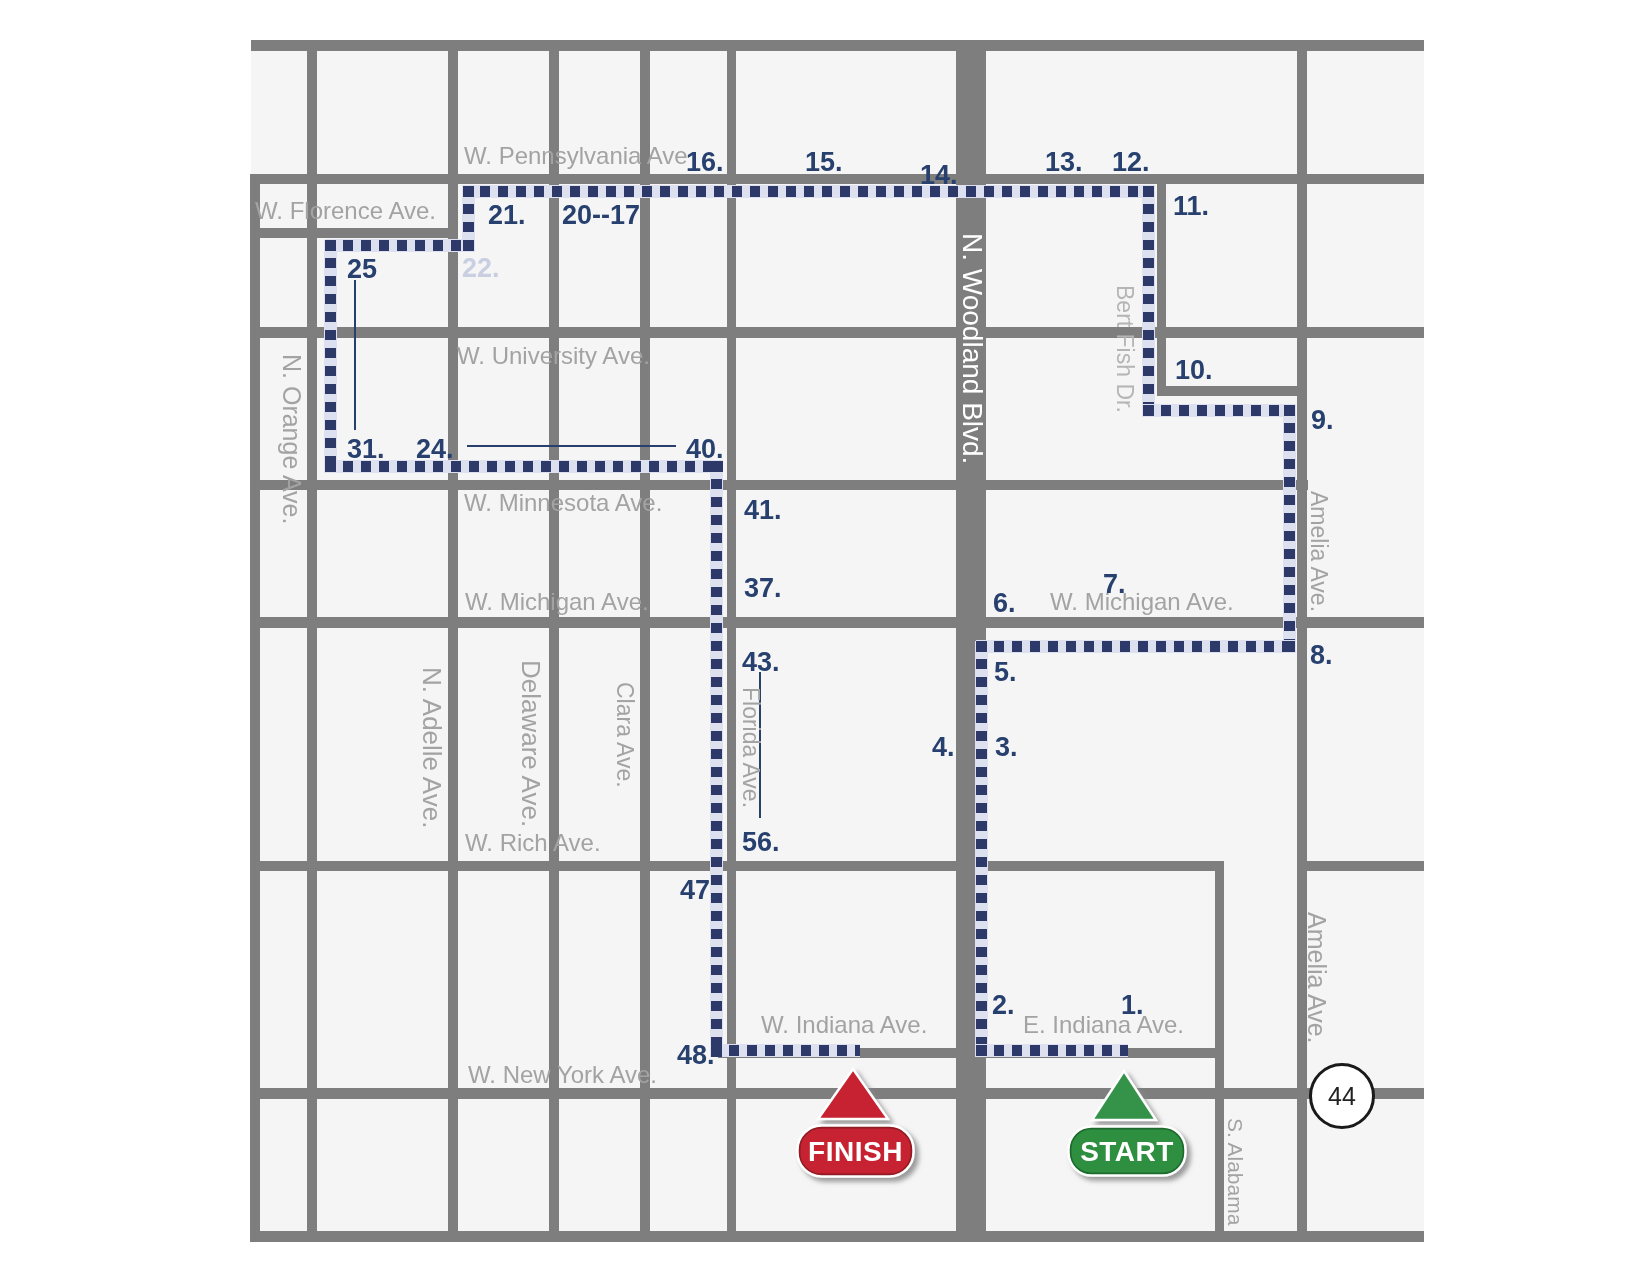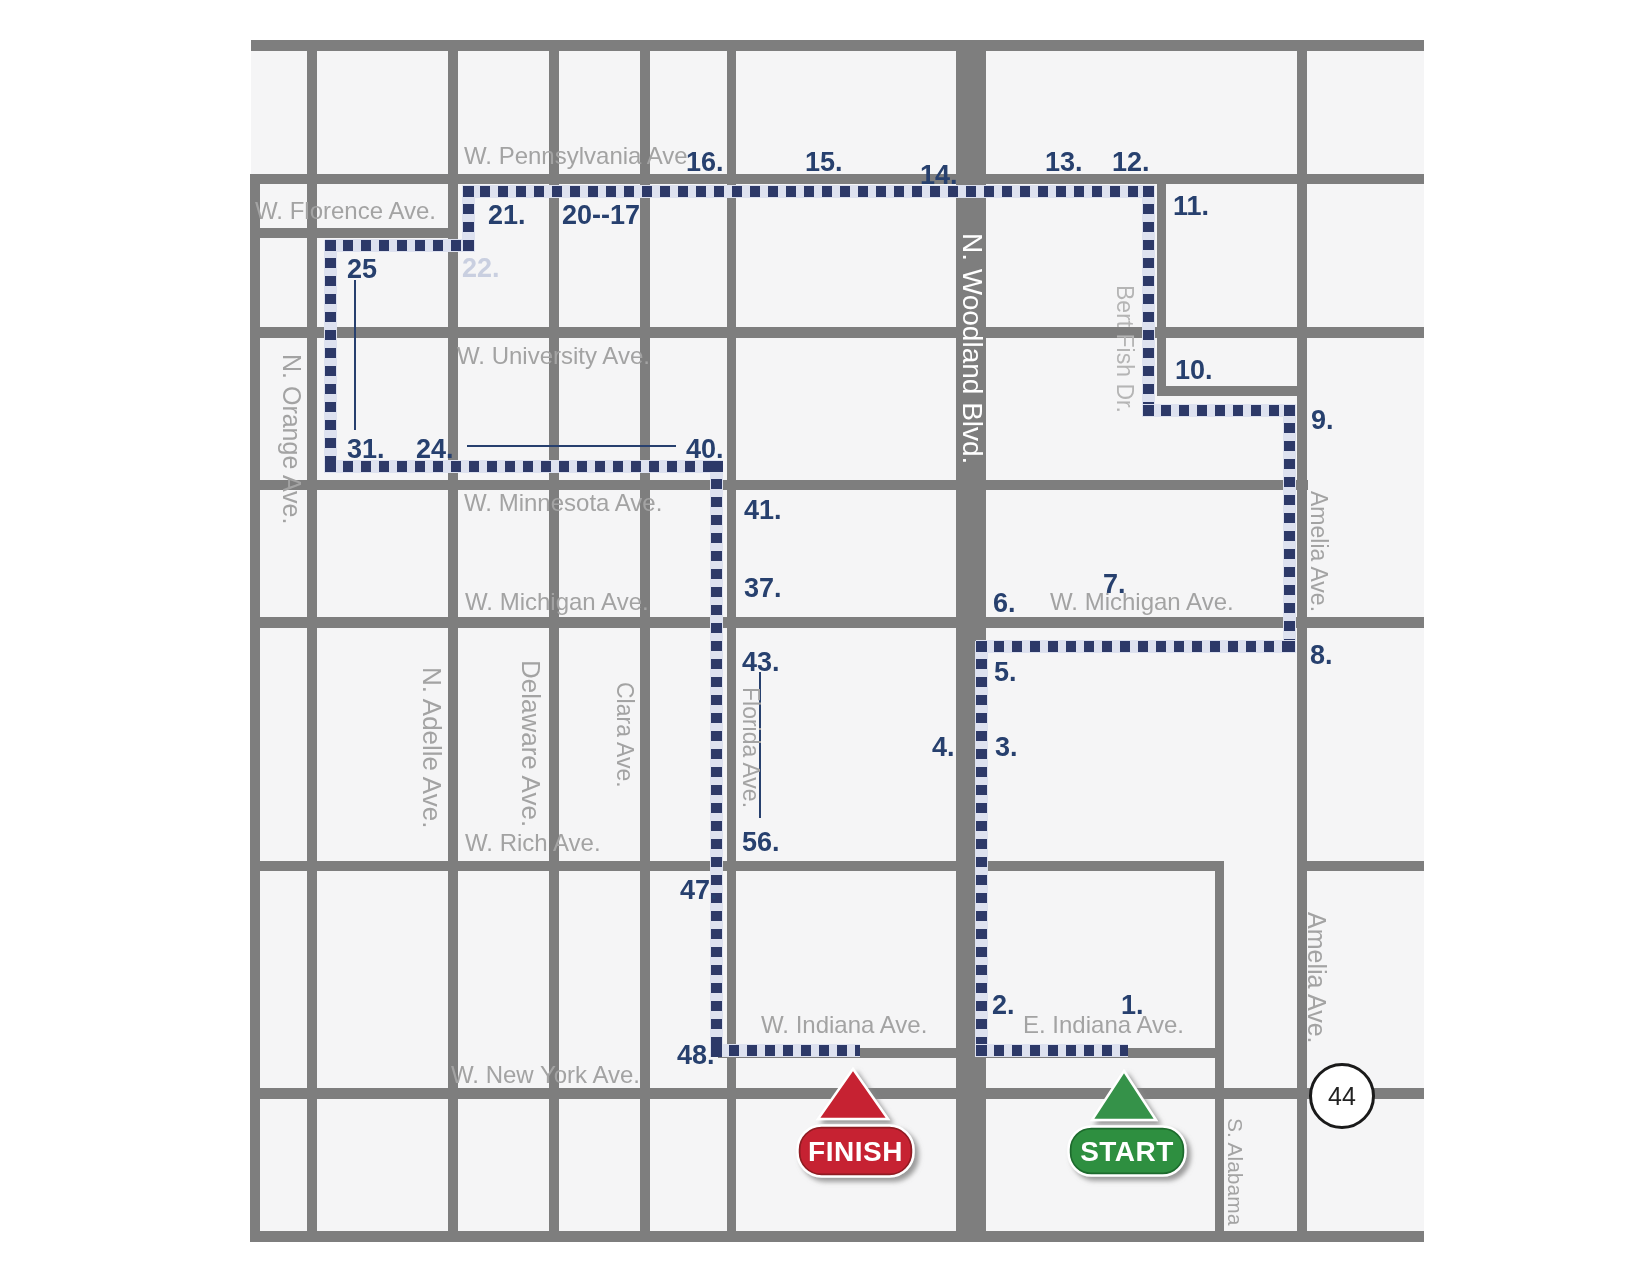--- a/index.html
+++ b/index.html
@@ -68,21 +68,21 @@
 <div class="ld" style="left:759px;top:672px;width:2px;height:146px"></div>
 <div class="lbl" style="left:464px;top:144px;">W. Pennsylvania Ave</div>
 <div class="lbl" style="left:255px;top:199px;">W. Florence Ave.</div>
 <div class="lbl" style="left:457px;top:296px;margin-top:48px;">W. University Ave.</div>
 <div class="lbl" style="left:464px;top:491px;">W. Minnesota Ave.</div>
 <div class="lbl" style="left:465px;top:590px;">W. Michigan Ave.</div>
 <div class="lbl" style="left:1050px;top:590px;">W. Michigan Ave.</div>
 <div class="lbl" style="left:465px;top:831px;text-align:center;">W. Rich Ave.</div>
 <div class="lbl" style="left:761px;top:1013px;">W. Indiana Ave.</div>
 <div class="lbl" style="left:1023px;top:1013px;">E. Indiana Ave.</div>
-<div class="lbl" style="left:451px;top:1063px;text-align:center;">W. New York Ave.</div>
+<div class="lbl" style="left:468px;top:1063px;text-align:center;">W. New York Ave.</div>
 <div class="vl" style="left:304px;top:354px;font-size:25px;">N. Orange Ave.</div>
 <div class="vl" style="left:445px;top:667px;font-size:26px;">N. Adelle Ave.</div>
 <div class="vl" style="left:544px;top:660px;font-size:26px;">Delaware Ave.</div>
 <div class="vl" style="left:636px;top:682px;font-size:23px;">Clara Ave.</div>
 <div class="vl" style="left:762px;top:687px;font-size:23px;">Florida Ave.</div>
 <div class="vl" style="left:1136px;top:285px;font-size:23px;color:#b5b5b5;">Bert Fish Dr.</div>
 <div class="vl" style="left:1330px;top:491px;font-size:23px;">Amelia Ave.</div>
 <div class="vl" style="left:1329px;top:912px;font-size:25px;">Amelia Ave.</div>
 <div class="vl" style="left:1246px;top:1118px;font-size:21px;">S. Alabama</div>
 <div class="vl" style="left:986px;top:233px;font-size:28px;color:#ffffff;">N. Woodland Blvd.</div>

